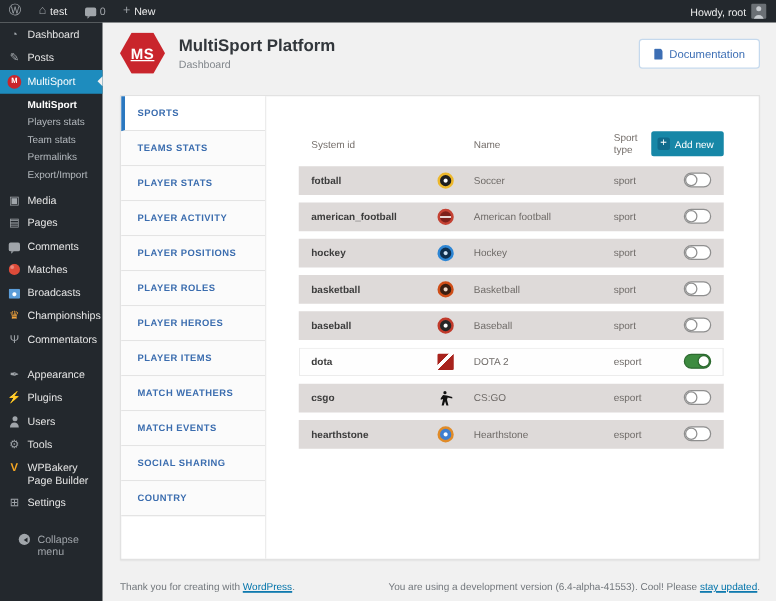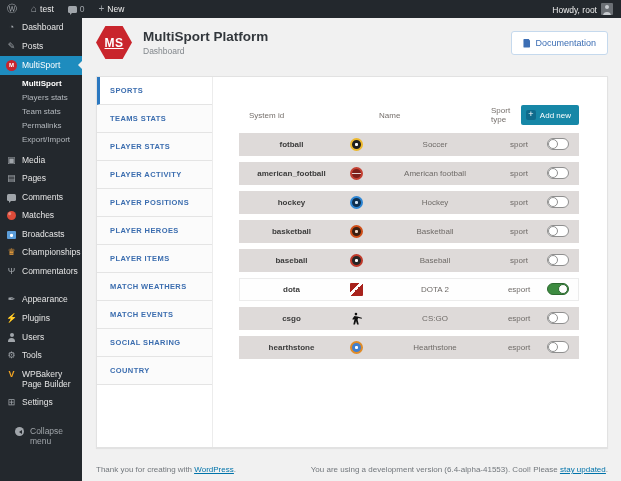--- a/index.html
+++ b/index.html
@@ -82,21 +82,21 @@
   .thead { display:flex; align-items:center; height:24px; font-size:8px; color:#756f6b; }
   .h-id { width:140px; padding-left:10px; }
   .h-name { width:112px; }
   .h-type { flex:1; }
   .addnew-btn { display:flex; align-items:center; gap:4px; background:#1687a7; color:#fff;
     border:none; border-radius:2px; font-size:8px; padding:5px 8px 5px 5px; cursor:pointer;
     font-family:"Liberation Sans", sans-serif; }
   .plusbox { width:10px; height:10px; background:#0f6b8c; border-radius:2px; color:#fff;
     font-size:9px; line-height:9px; text-align:center; }
 
-  #rows { margin-top:2px;text-align:center; }
+  #rows { margin-top:2px; }
   .row { display:flex; align-items:center; height:23px; margin-top:6px; background:#dedad9; font-size:8px; color:#6e6a67; }
   .row.enabled { background:#fefefe; box-shadow:inset 0 0 0 1px #ececec; }
   .c-id { width:95px; padding-left:10px; font-weight:bold; color:#3c3c3c; }
   .c-icon { width:45px; display:flex; justify-content:center; }
   .c-name { width:112px; }
   .c-type { flex:1; }
   .c-toggle { padding-right:10px; }
 
   
   .sport-icon { display:inline-block; width:13px; height:13px; }
@@ -259,20 +259,21 @@
   </button>
 </div>
 
 <div id="card">
   <div id="tabs">
       <div class="tab active">SPORTS</div>
       <div class="tab">TEAMS STATS</div>
       <div class="tab">PLAYER STATS</div>
       <div class="tab">PLAYER ACTIVITY</div>
       <div class="tab">PLAYER POSITIONS</div>
+      <div class="tab">PLAYER ROLES</div>
       <div class="tab">PLAYER HEROES</div>
       <div class="tab">PLAYER ITEMS</div>
       <div class="tab">MATCH WEATHERS</div>
       <div class="tab">MATCH EVENTS</div>
       <div class="tab">SOCIAL SHARING</div>
       <div class="tab">COUNTRY</div>
     </div>
   <div id="content">
     <div class="thead">
       <span class="h-id">System id</span>

